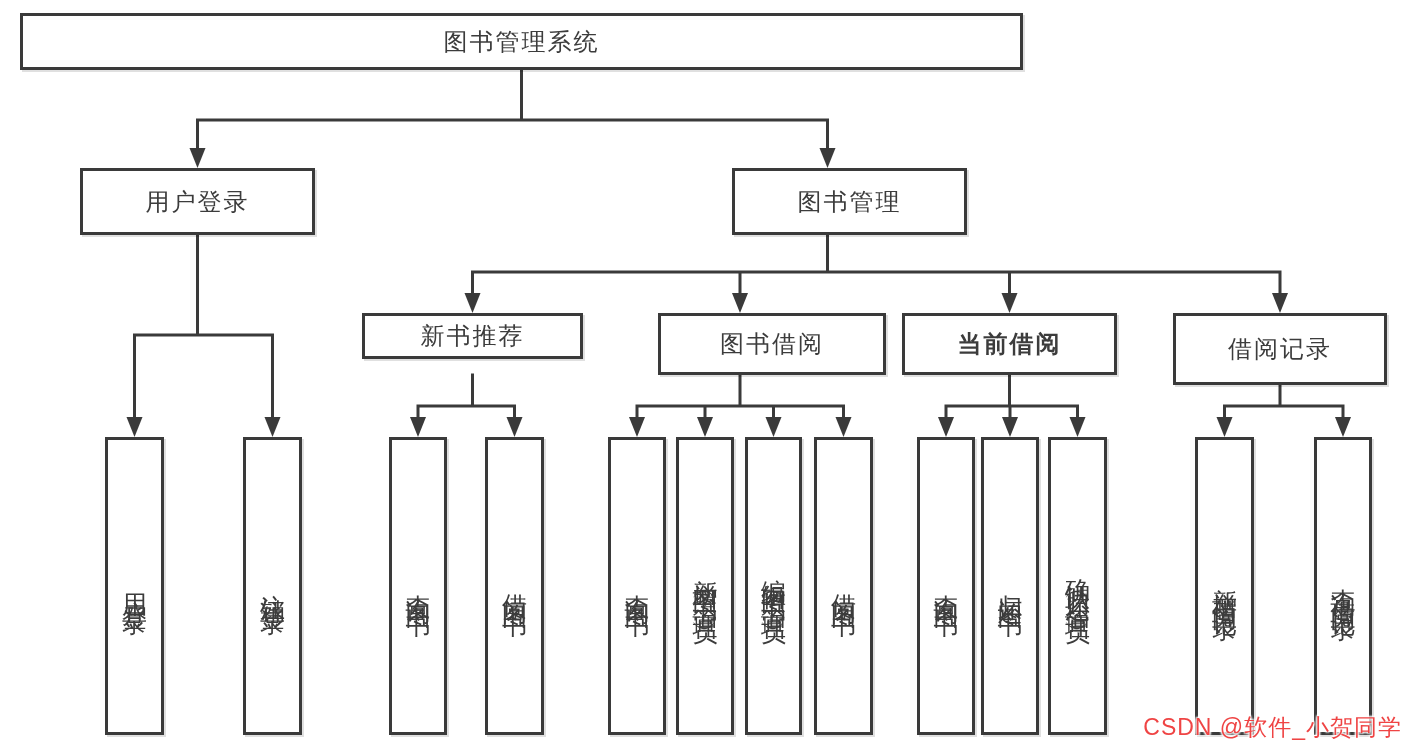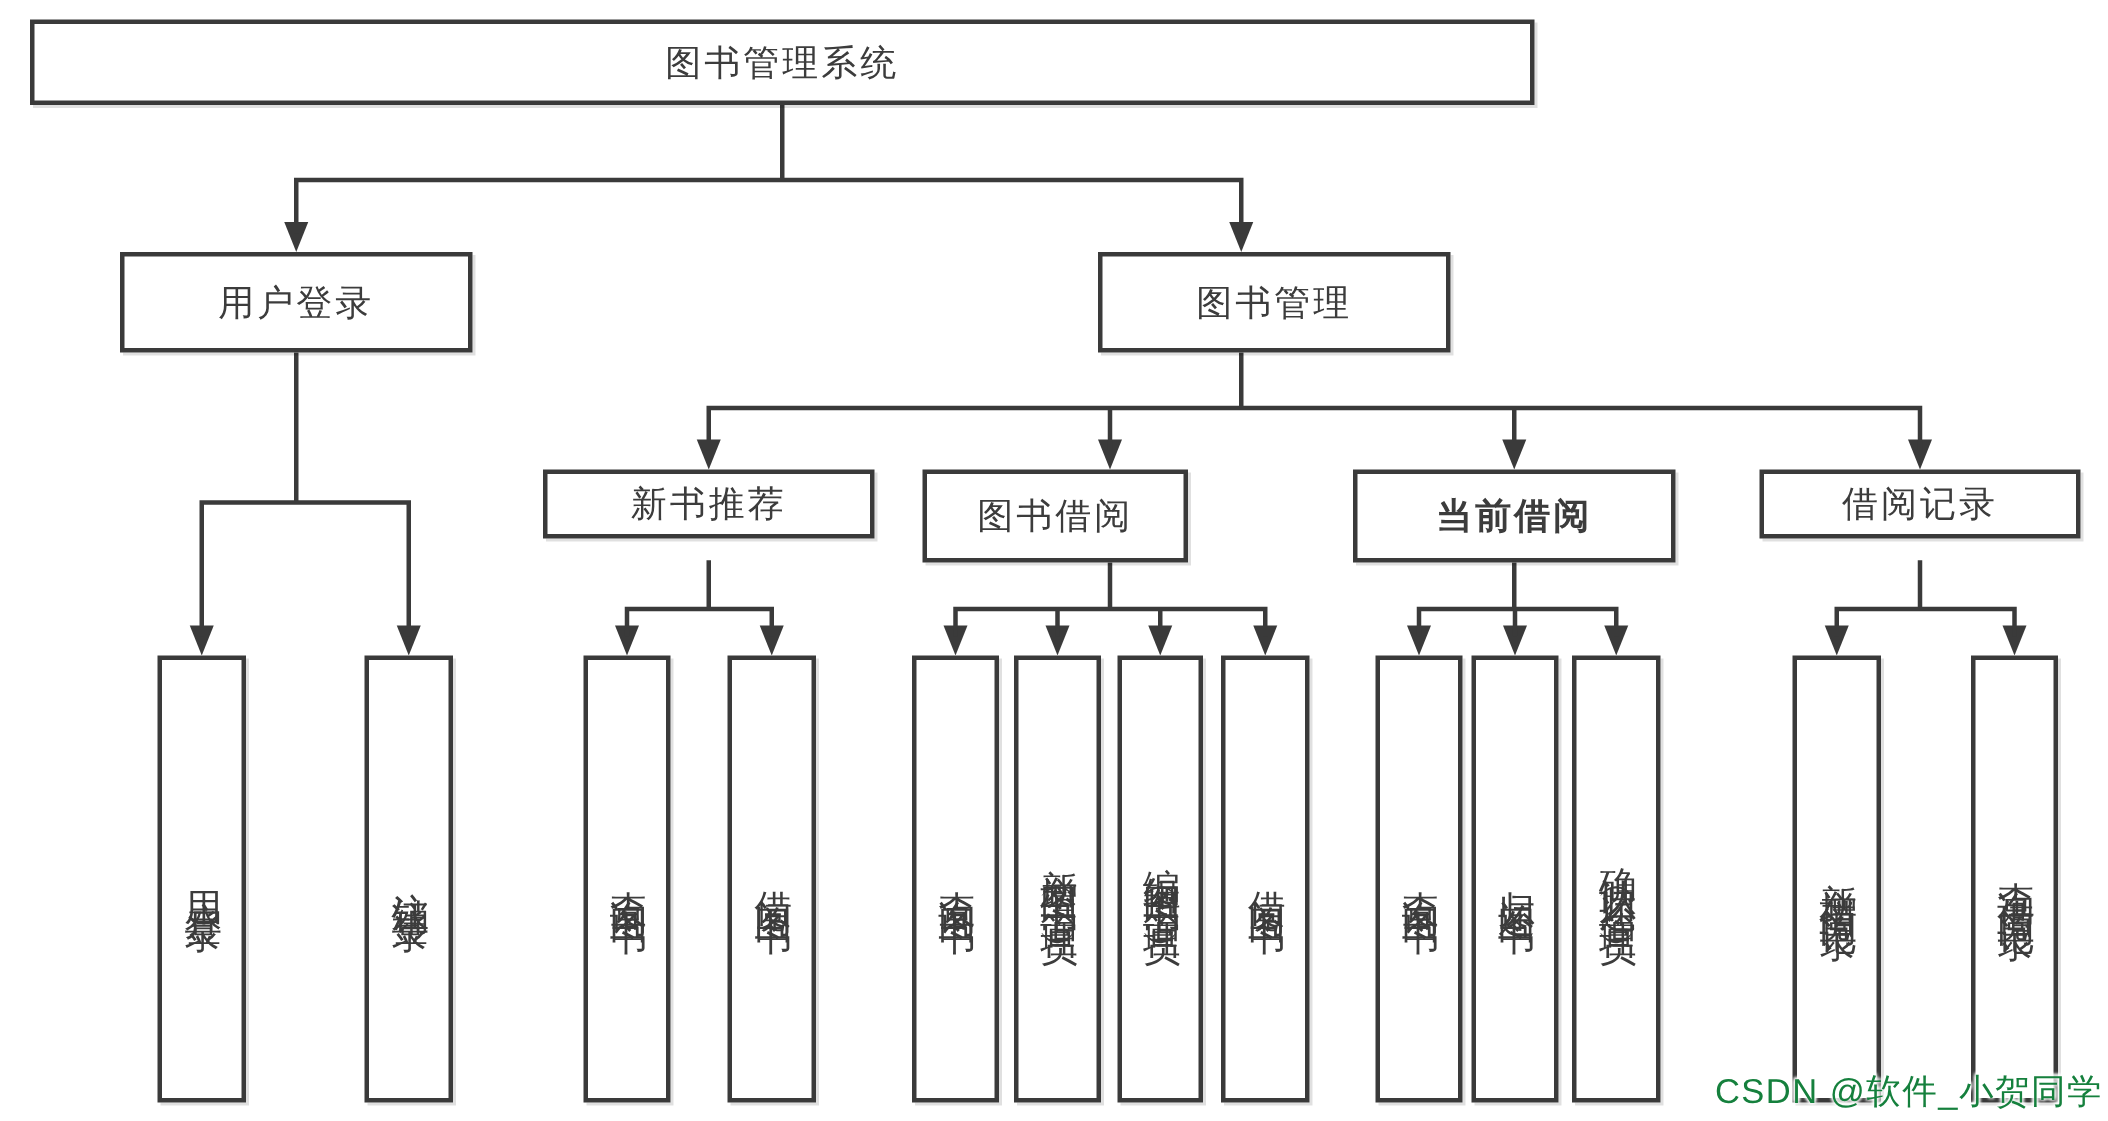--- a/index.html
+++ b/index.html
@@ -96,27 +96,27 @@
       </div>
       <div class="node" style="left: 80px; top: 168px; width: 235px; height: 67px;">
         <span class="node-label">用户登录</span>
       </div>
       <div class="node" style="left: 732px; top: 168px; width: 235px; height: 67px;">
         <span class="node-label">图书管理</span>
       </div>
       <div class="node" style="left: 362px; top: 313px; width: 221px; height: 46px;">
         <span class="node-label">新书推荐</span>
       </div>
-      <div class="node" style="left: 615px; top: 313px; width: 177px; height: 62px;">
+      <div class="node" style="left: 658px; top: 313px; width: 228px; height: 62px;">
         <span class="node-label">图书借阅</span>
       </div>
       <div class="node" style="left: 902px; top: 313px; width: 215px; height: 62px; font-weight: bold;">
         <span class="node-label">当前借阅</span>
       </div>
-      <div class="node" style="left: 1173px; top: 313px; width: 214px; height: 46px;">
+      <div class="node" style="left: 1173px; top: 313px; width: 214px; height: 72px;">
         <span class="node-label">借阅记录</span>
       </div>
       <div class="node vertical" style="left: 105px; top: 437px; width: 59px; height: 298px;">
         <span class="node-label">用户登录</span>
       </div>
       <div class="node vertical" style="left: 243px; top: 437px; width: 59px; height: 298px;">
         <span class="node-label">注销登录</span>
       </div>
       <div class="node vertical" style="left: 389px; top: 437px; width: 58px; height: 298px;">
         <span class="node-label">查询图书</span>
@@ -145,14 +145,14 @@
       <div class="node vertical" style="left: 1048px; top: 437px; width: 59px; height: 298px;">
         <span class="node-label">确认归还（管理员）</span>
       </div>
       <div class="node vertical" style="left: 1195px; top: 437px; width: 59px; height: 298px;">
         <span class="node-label">新增借阅记录</span>
       </div>
       <div class="node vertical" style="left: 1314px; top: 437px; width: 58px; height: 298px;">
         <span class="node-label">查询借阅记录</span>
       </div>
     </div>
-  <div class="watermark" style="color: #15803d;">CSDN @软件_小贺同学</div>
+  <div class="watermark" style="color: #ef4444;">CSDN @软件_小贺同学</div>
 </div>
 
 </body></html>

